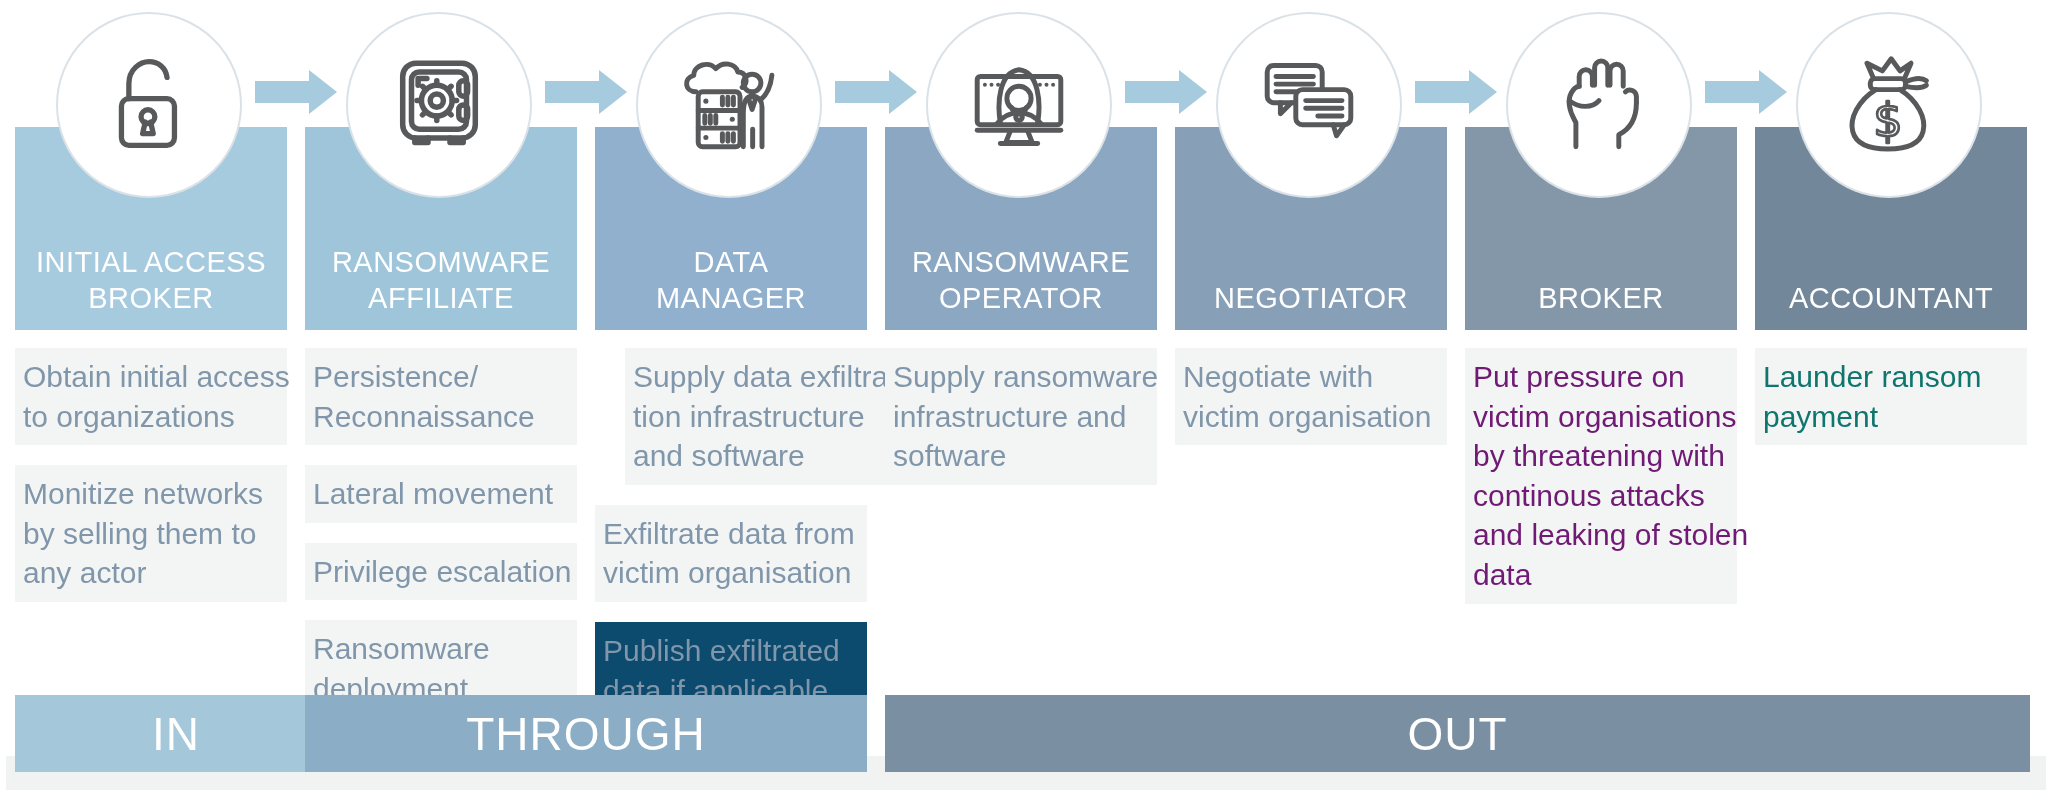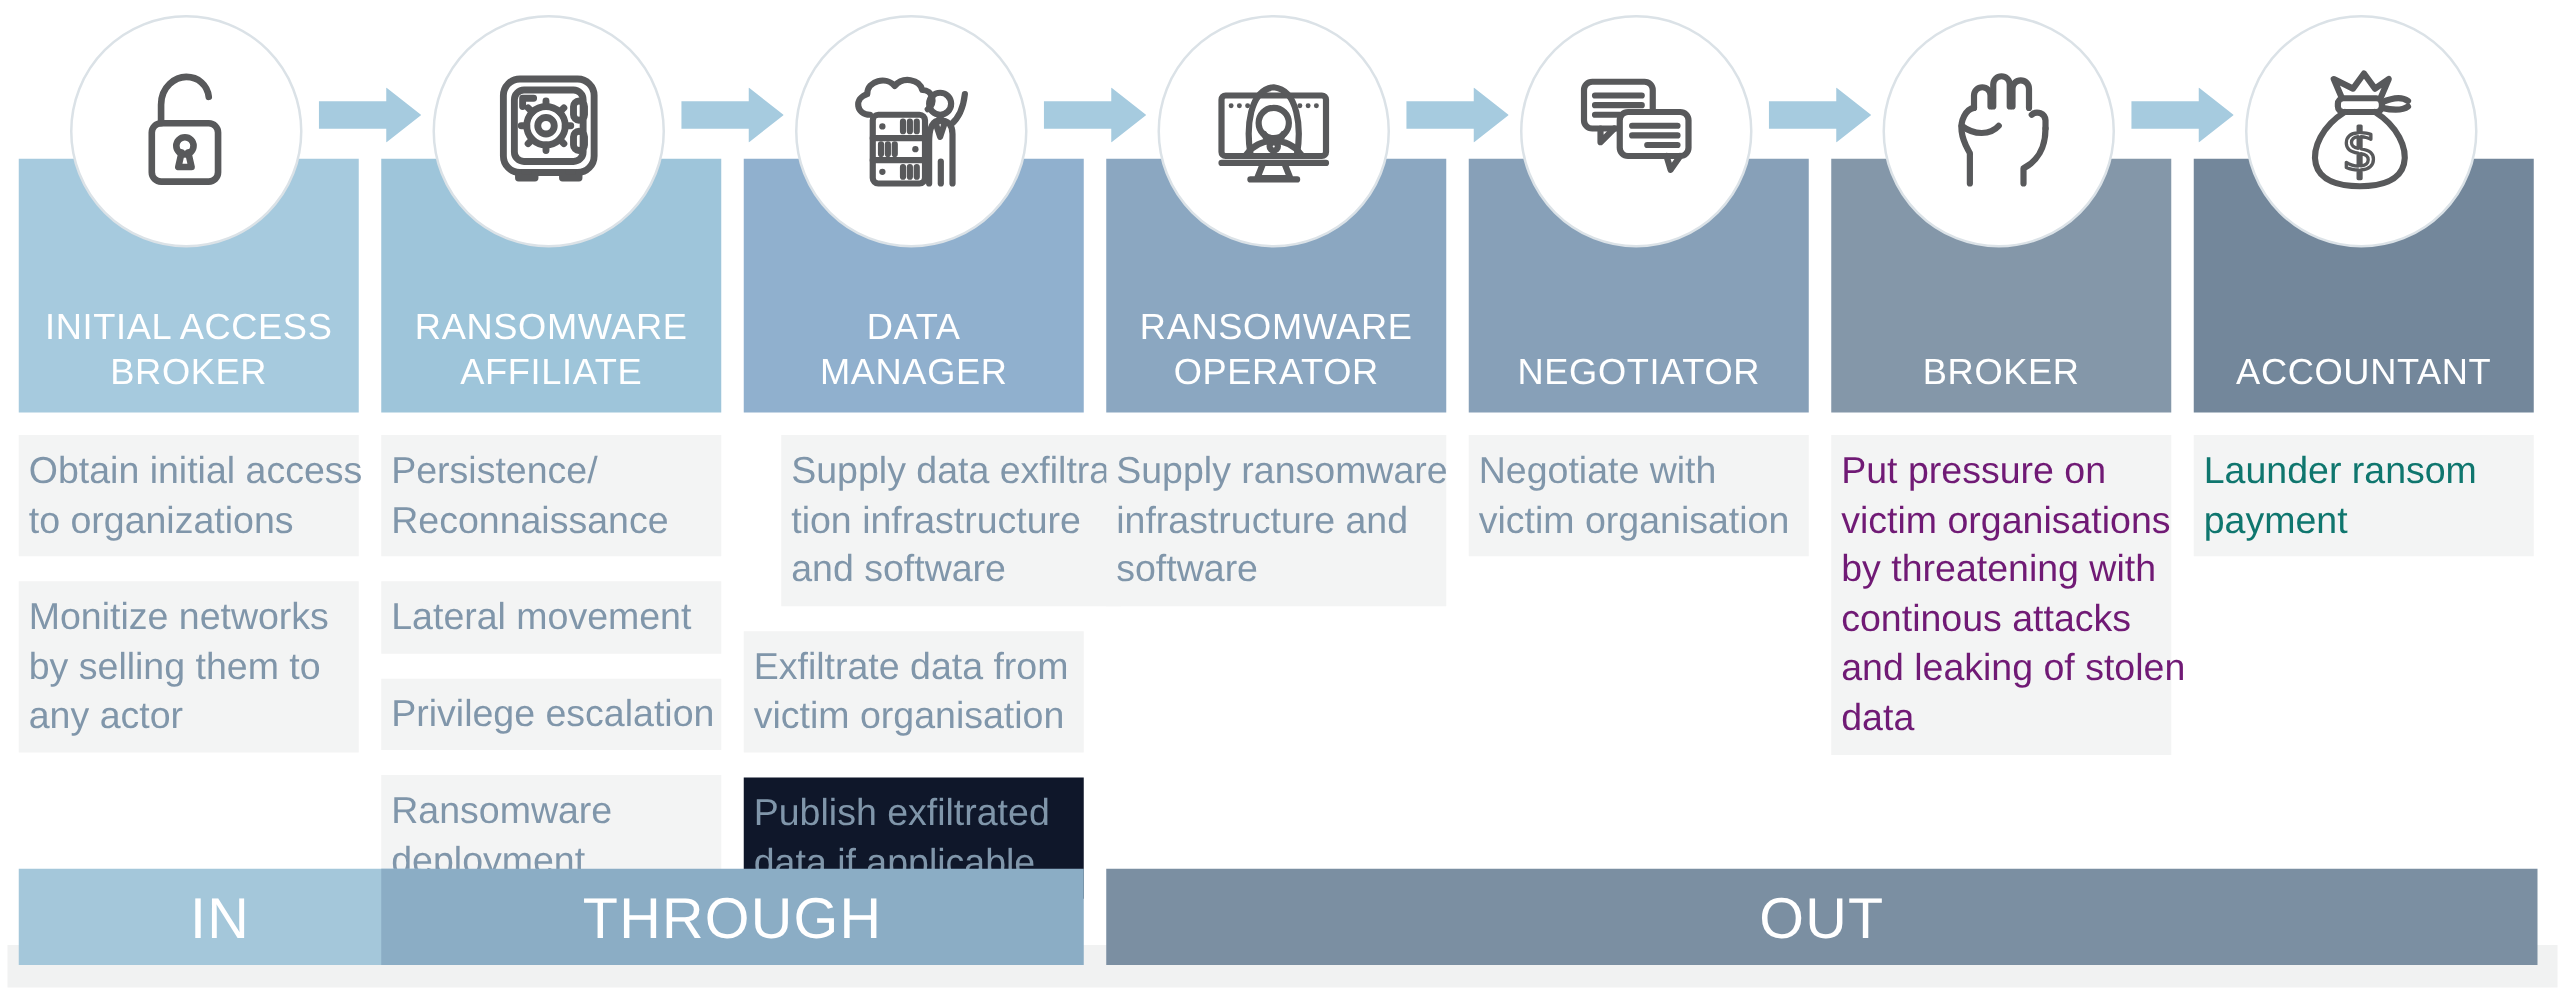--- a/index.html
+++ b/index.html
@@ -127,21 +127,21 @@
     <div class="role-box" style="background: rgb(144, 176, 206);">
       <div class="role-title">DATA
 MANAGER</div>
     </div>
     <div class="tasks">
         <div class="task" style="background: rgb(243, 244, 244); color: rgb(128, 150, 170); margin-left: 30px;">Supply data exfiltra-
 tion infrastructure
 and software</div>
         <div class="task" style="background: rgb(243, 244, 244); color: rgb(128, 150, 170);">Exfiltrate data from
 victim organisation</div>
-        <div class="task" style="background: #0f172a; color: rgb(128, 150, 170);">Publish exfiltrated
+        <div class="task" style="background: #0c4a6e; color: rgb(128, 150, 170);">Publish exfiltrated
 data if applicable</div>
       </div>
   </div>
 
   <div class="col c3">
     <div class="circle" style="color: rgb(88, 89, 91); border-color: rgb(219, 226, 231);">
       <svg class="icon" width="110" height="110" viewBox="0 0 100 100" fill="none" stroke="currentColor" stroke-width="4.5" stroke-linecap="round" stroke-linejoin="round">
         <rect x="12" y="24" width="76" height="44" rx="3"></rect>
         <circle cx="19" cy="31.5" r="1.8" fill="currentColor" stroke="none"></circle>
         <circle cx="25" cy="31.5" r="1.8" fill="currentColor" stroke="none"></circle>

